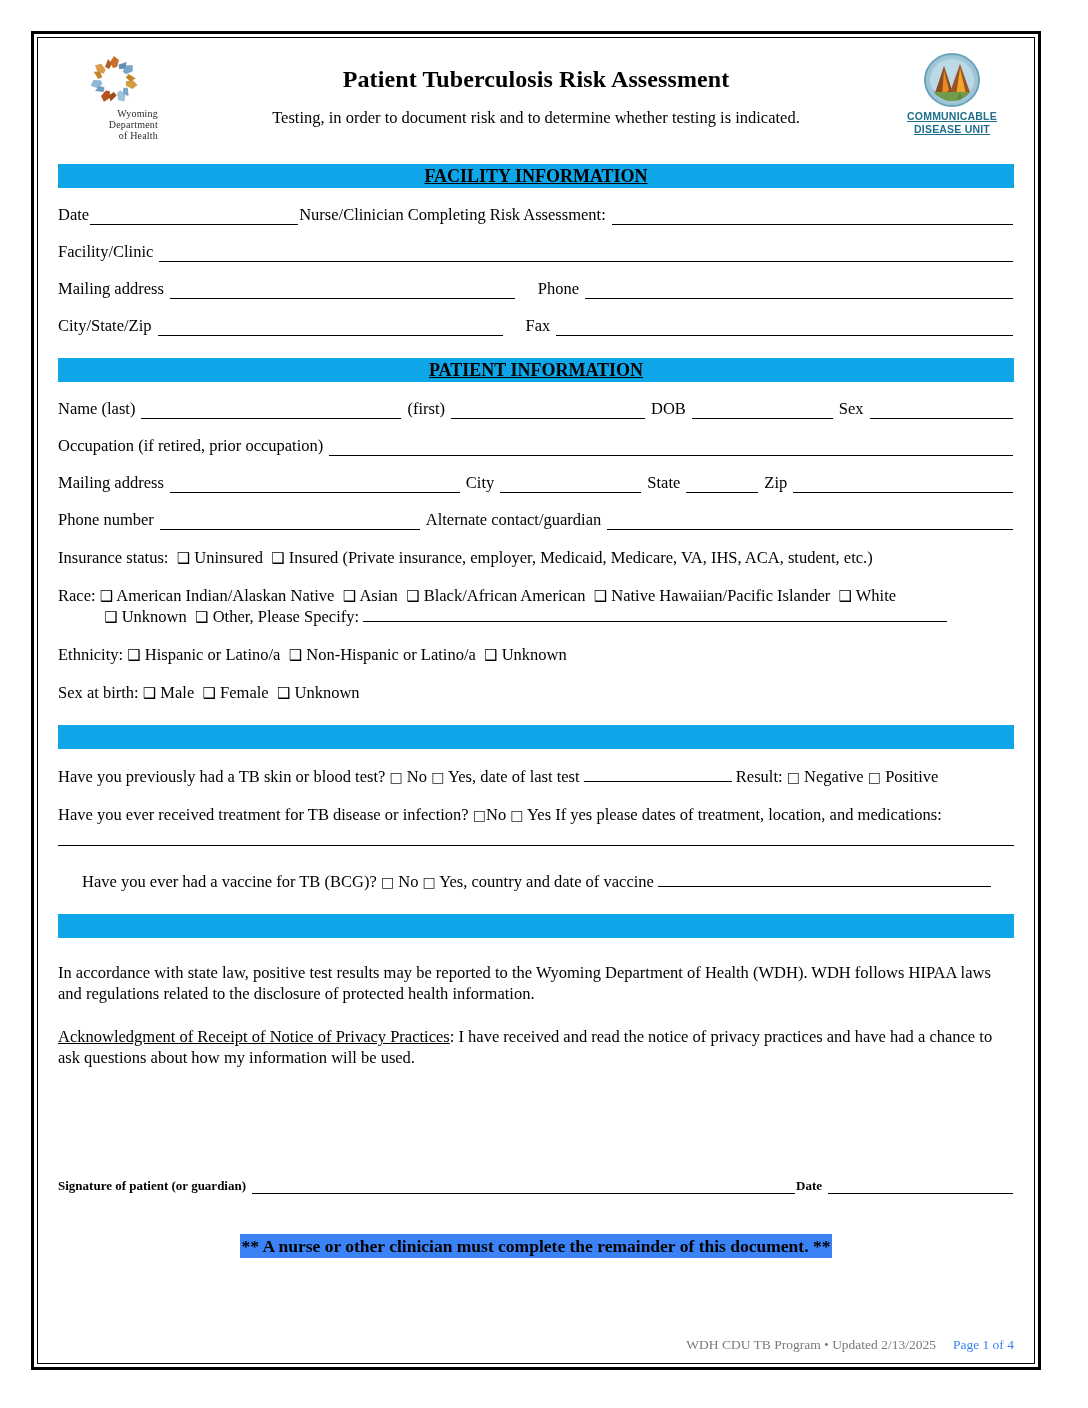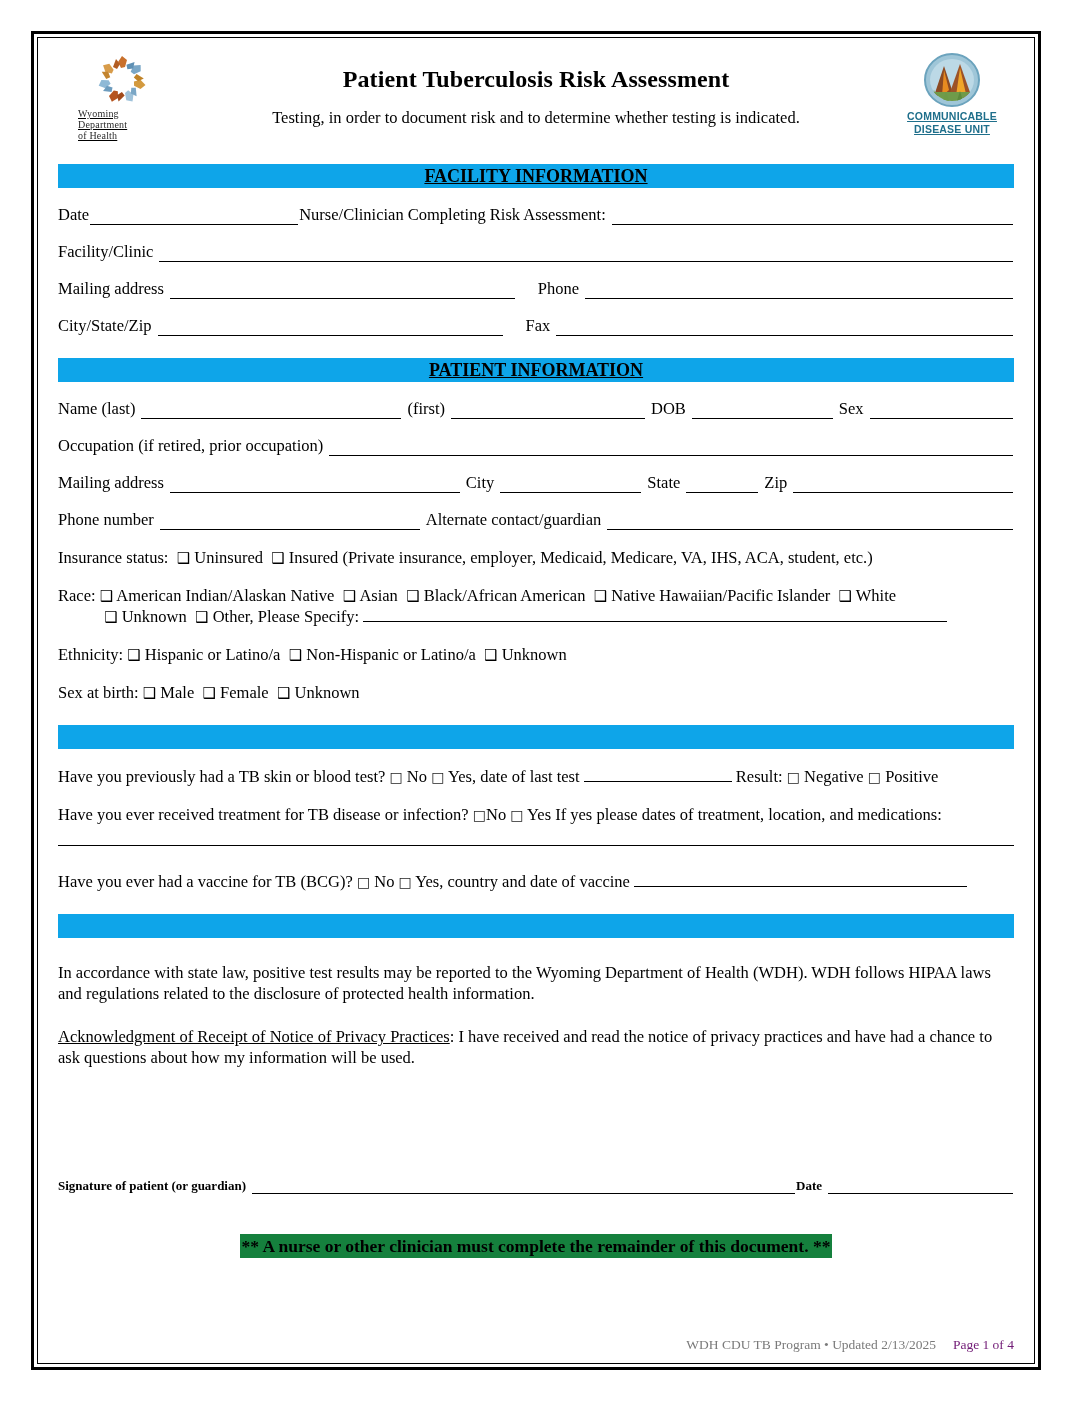--- a/index.html
+++ b/index.html
@@ -40,25 +40,24 @@
     box-sizing: border-box;
   }
 
   
   .header {
     position: relative;
     height: 108px;
   }
   .logo-wdh {
     position: absolute;
-    left: 20px;
+    left: 12px;
     top: 2px;
     width: 88px;
-    text-align: left;
-    text-decoration: underline;
+    text-align: right;
   }
   .wdh-ring { width: 72px; height: 56px; margin: 0 auto; display:block; }
   .wdh-text {
     font-family: "Liberation Serif", serif;
     font-size: 10px;
     line-height: 11px;
     color: #2b2b2b;
     letter-spacing: .2px;
   }
   .logo-cdu {
@@ -171,37 +170,37 @@
     font-size: 13px;
     font-weight: bold;
     display: flex;
     align-items: flex-end;
     white-space: nowrap;
   }
 
   .highlight-wrap { text-align: center; }
   .highlight {
     display: inline-block;
-    background: #15803d;
+    background: #3b82f6;
     color: #000;
     font-weight: bold;
     font-size: 17.5px;
     line-height: 22px;
     padding: 1px 2px;
   }
 
   .footer {
     position: absolute;
     right: 20px;
     bottom: 10px;
     font-size: 13.5px;
     color: #7a7a7a;
     white-space: nowrap;
   }
-  .footer .pg { color: #701a75; }
+  .footer .pg { color: #3b82f6; }
 </style>
 </head>
 <body>
 
 <div id="page">
   <div id="page-inner">
     <div id="content">
 
       <div class="header">
 
@@ -433,21 +432,21 @@
       </div>
 
       <div class="para opts">
         <span>Have you ever received treatment for TB disease or infection?</span>
         <span class="cb-thin">□</span><span>No</span>
         <span class="cb-thin">□</span>
         <span>Yes If yes please dates of treatment, location, and medications:</span>
         <span class="uline" style="width:100%;margin-top:6px;"></span>
       </div>
 
-      <div class="para opts" style="margin-top:20px;">
+      <div class="para opts" style="margin-top:20px;margin-left:24px;">
         <span>Have you ever had a vaccine for TB (BCG)?</span>
         <span class="cb-thin">□</span>
         <span>No</span>
         <span class="cb-thin">□</span>
         <span>Yes, country and date of vaccine</span>
         <span class="uline" style="width:333px;"></span>
       </div>
 
       <div class="section-bar blank" style="margin-top:22px;">
         <span class="u"></span>

